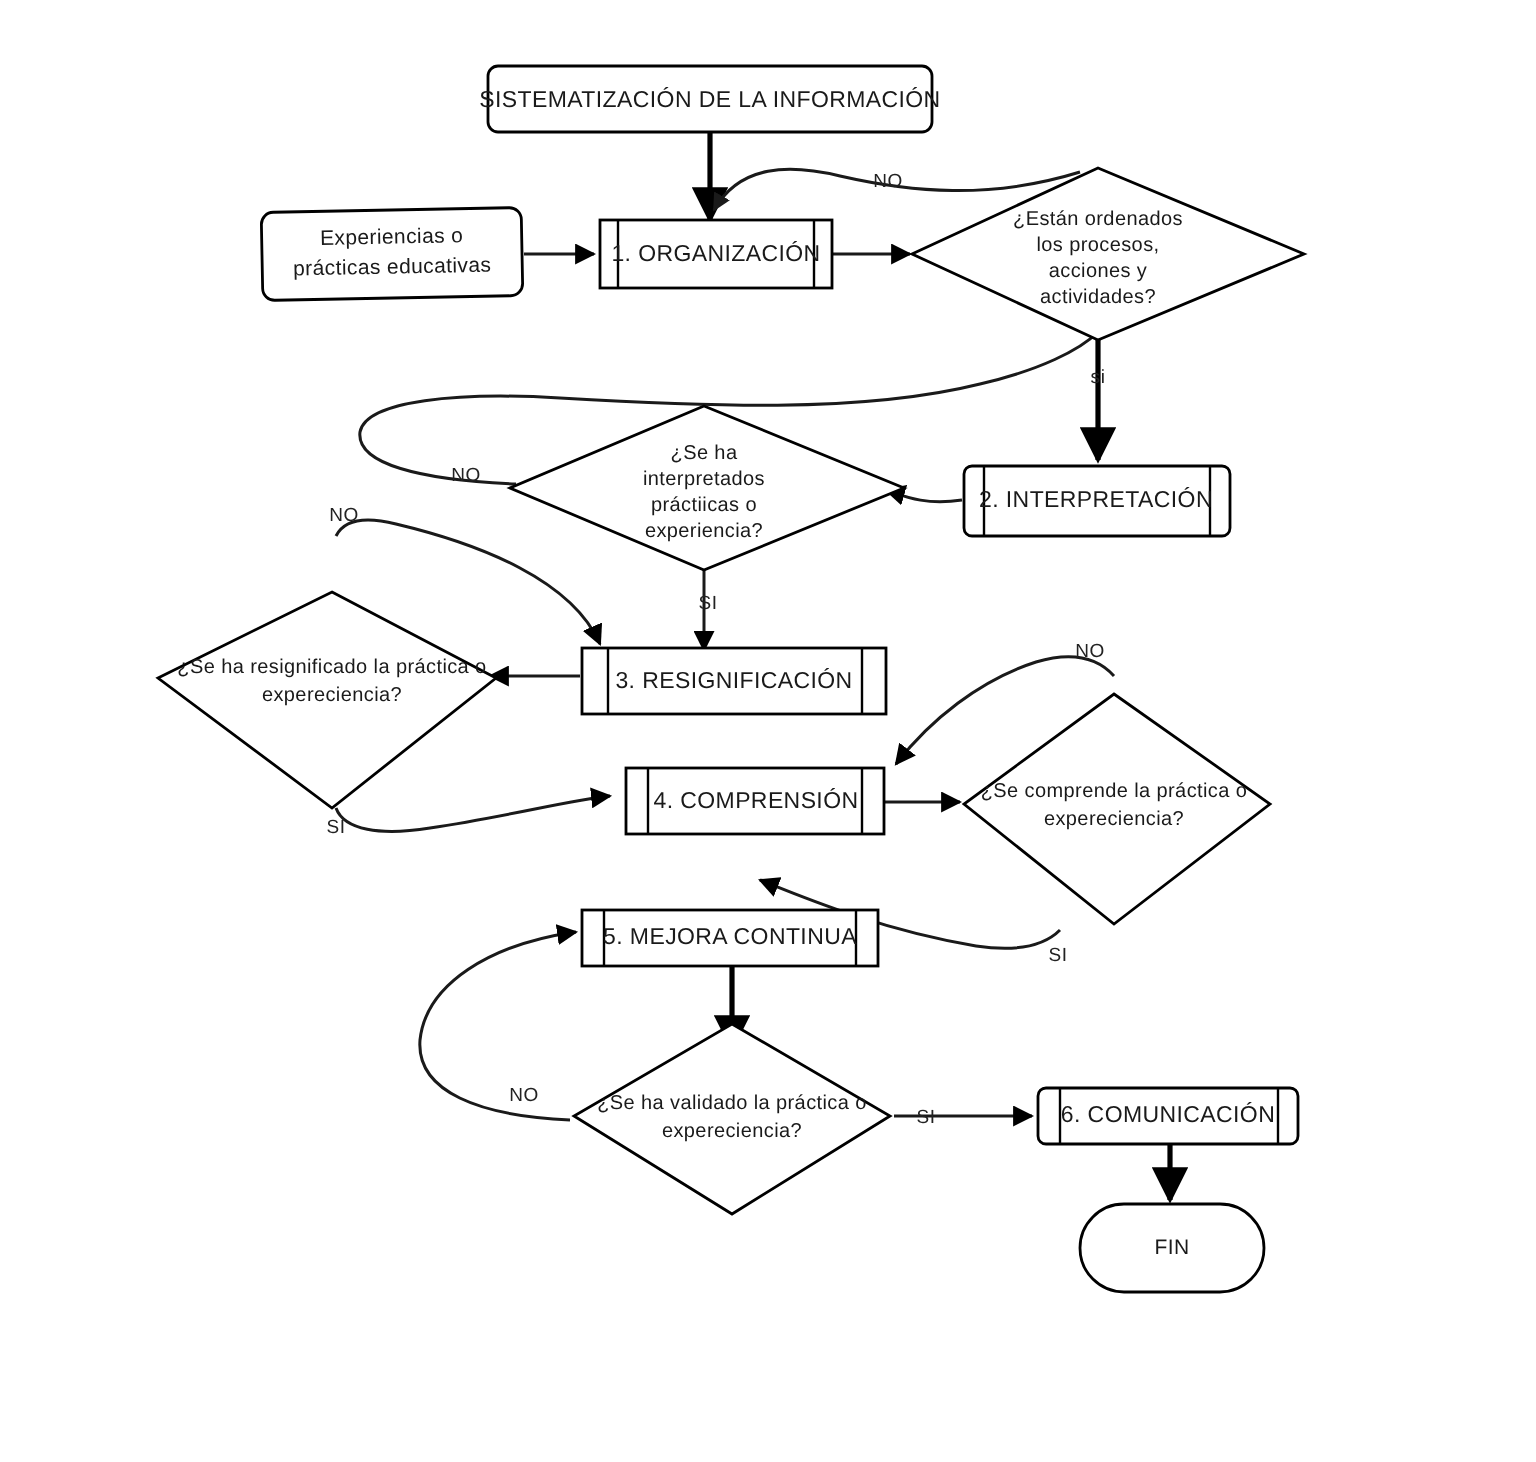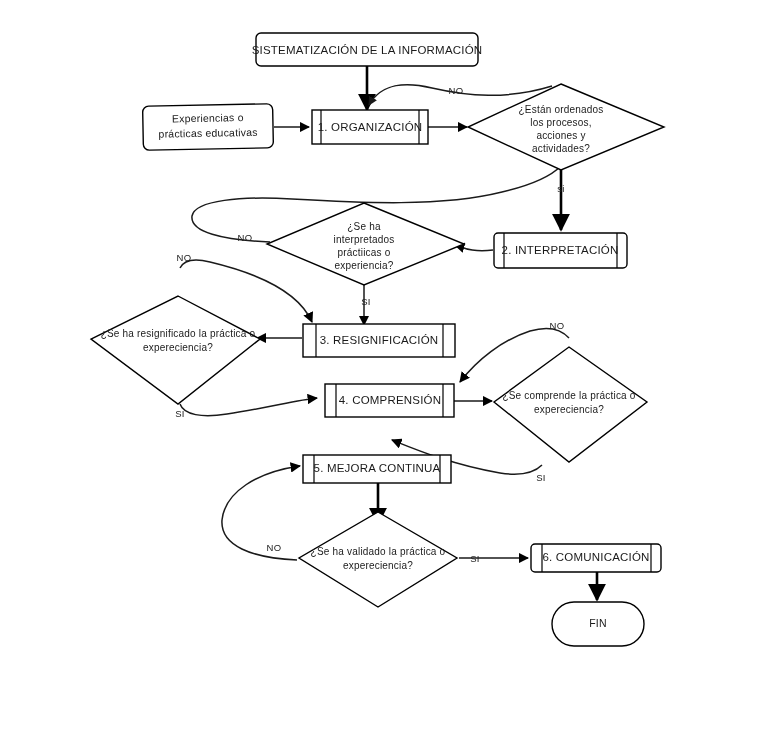--- a/index.html
+++ b/index.html
@@ -9,21 +9,21 @@
   }
   body {
     width: 768px;
     height: 731px;
     position: relative;
     font-family: "Liberation Sans", sans-serif;
     overflow: hidden;
   }
   #flow-root {
     position: absolute;
-    left: 12px;
+    left: 0;
     top: 0;
     width: 628px;
     height: 731px;
   }
   svg.flow {
     position: absolute;
     left: 0;
     top: 0;
     width: 768px;
     height: 731px;

